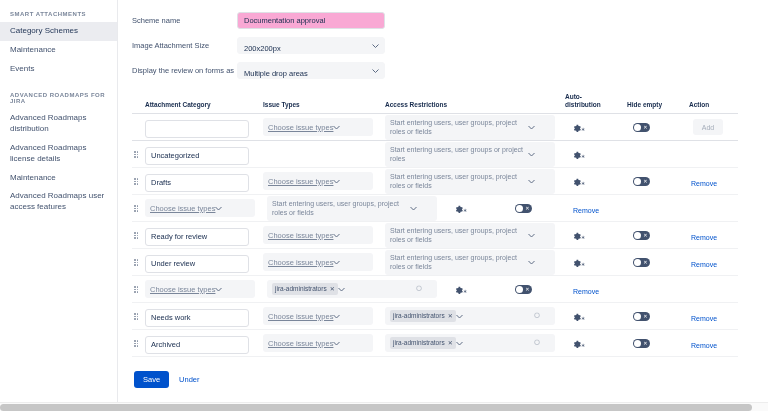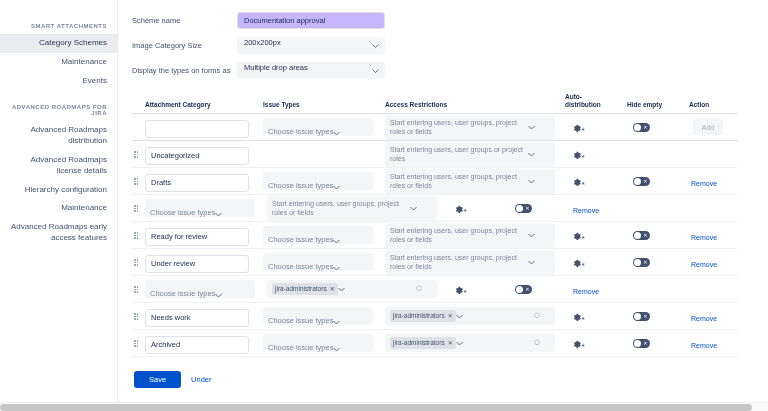--- a/index.html
+++ b/index.html
@@ -21,22 +21,21 @@
     background:#c6c6c6; border-radius:4px;
   }
   .vedge {
     position:absolute; right:0; top:0; width:16px; height:402px; background:#fff;
   }
 
   
   .sidebar {
     position:absolute; left:0; top:0; width:118px; height:402px;
     background:#ffffff; border-right:1px solid #e9eaed;
-    padding-top:23px;
-    text-align:right;
+    padding-top:11px;
   }
   .side-heading {
     font-size:6px; letter-spacing:.5px; color:#7a869a; font-weight:700;
     text-transform:uppercase; padding:0 10px; margin-bottom:5px;
   }
   .side-heading.second { margin-top:14px; }
   .side-item {
     font-size:8px; color:#42526e; line-height:1.35;
     padding:4px 10px; cursor:pointer;
   }
@@ -45,29 +44,29 @@
   
   .main {
     position:absolute; left:118px; top:0; width:634px; height:402px;
     background:#fff; padding:12px 14px 0 14px;
   }
 
   
   .form-row { display:flex; align-items:center; margin-bottom:8px; }
   .form-label { width:105px; font-size:7.5px; color:#42526e; }
   .inp-text {
-    width:148px; height:17px; background:#c4b5fd; border:1px solid #dfe1e6;
+    width:148px; height:17px; background:#f9a8d4; border:1px solid #dfe1e6;
     border-radius:3px; font-size:7.5px; color:#172b4d; padding:0 6px;
     font-family:"Liberation Sans", sans-serif; outline:none;
   }
   .sel {
     position:relative; width:148px; height:17px; background:#f4f5f7;
     border:1px solid #f4f5f7; border-radius:3px;
     font-size:7.5px; color:#172b4d; padding:0 16px 0 6px;
-    display:flex; align-items:flex-start; cursor:pointer;
+    display:flex; align-items:flex-end; cursor:pointer;
   }
   .sel .chev { position:absolute; right:5px; top:50%; transform:translateY(-50%); }
   .chev svg { display:block; }
 
   
   .tbl { margin-top:14px; width:100%; }
   .thead {
     display:flex; align-items:flex-end; padding-bottom:4px;
     border-bottom:1px solid #dfe1e6;
   }
@@ -93,21 +92,21 @@
   .handle .dot { width:1.5px; height:1.5px; background:#8993a4; border-radius:50%; }
 
   .cat-input {
     width:104px; height:18px; background:#fff; border:1px solid #dfe1e6;
     border-radius:3px; font-size:7.5px; color:#172b4d; padding:0 5px;
     font-family:"Liberation Sans", sans-serif; outline:none;
   }
   .issue-sel {
     width:110px; height:18px; background:#f4f5f7; border-radius:3px;
     font-size:7.5px; color:#7a869a; padding:0 14px 0 5px;
-    display:flex; align-items:flex-end; position:relative; cursor:pointer;
+    display:flex; align-items:center; position:relative; cursor:pointer;text-decoration:underline;
   }
   .access-sel {
     width:170px; min-height:18px; background:#f4f5f7; border-radius:3px;
     font-size:7px; color:#7a869a; padding:3px 20px 3px 5px;
     display:flex; align-items:center; position:relative; cursor:pointer;
     line-height:1.35;
   }
   .access-sel.tags { padding-top:2px; padding-bottom:2px; }
   .tag {
     display:inline-flex; align-items:center; gap:3px;
@@ -140,62 +139,61 @@
     border:none; border-radius:3px; font-size:7px;
     font-family:"Liberation Sans", sans-serif; cursor:not-allowed;
     display:flex; align-items:center; justify-content:center;
     margin-left:4px;
   }
 
   .footer { display:flex; align-items:center; gap:10px; margin-top:14px; padding-left:2px; }
   .btn-save {
     background:#0052cc; color:#fff; border:none; border-radius:3px;
     font-size:7.5px; font-family:"Liberation Sans", sans-serif;
-    padding:4px 15px; cursor:pointer;
+    padding:4px 9px; cursor:pointer;
   }
   .btn-reset { font-size:7.5px; color:#0052cc; cursor:pointer; background:none; border:none; font-family:"Liberation Sans", sans-serif; }
 </style>
 </head>
 <body>
 
 <div class="page">
 
   <nav class="sidebar" id="sidebar">
       <div class="side-heading">SMART ATTACHMENTS</div>
       <div class="side-item active">Category Schemes</div>
       <div class="side-item">Maintenance</div>
       <div class="side-item">Events</div>
       <div class="side-heading second">ADVANCED ROADMAPS FOR JIRA</div>
       <div class="side-item">Advanced Roadmaps distribution</div>
       <div class="side-item">Advanced Roadmaps license details</div>
-      <div class="side-item">Hierarchy configuration</div>
       <div class="side-item">Maintenance</div>
-      <div class="side-item">Advanced Roadmaps early access features</div>
+      <div class="side-item">Advanced Roadmaps user access features</div>
     </nav>
 
   <div class="main">
 
     <div>
       <div class="form-row">
         <div class="form-label">Scheme name</div>
         <input class="inp-text" value="Documentation approval" style="">
       </div>
       <div class="form-row">
-        <div class="form-label">Image Category Size</div>
+        <div class="form-label">Image Attachment Size</div>
         <div class="sel">
           <span>200x200px</span>
           <span class="chev">
             <svg width="7" height="5" viewBox="0 0 7 5">
                 <path d="M0.5 1 L3.5 4 L6.5 1" stroke="#5e6c84" stroke-width="1" fill="none"></path>
               </svg>
           </span>
         </div>
       </div>
       <div class="form-row">
-        <div class="form-label">Display the types on forms as</div>
+        <div class="form-label">Display the review on forms as</div>
         <div class="sel">
           <span>Multiple drop areas</span>
           <span class="chev">
             <svg width="7" height="5" viewBox="0 0 7 5">
                 <path d="M0.5 1 L3.5 4 L6.5 1" stroke="#5e6c84" stroke-width="1" fill="none"></path>
               </svg>
           </span>
         </div>
       </div>
     </div>

